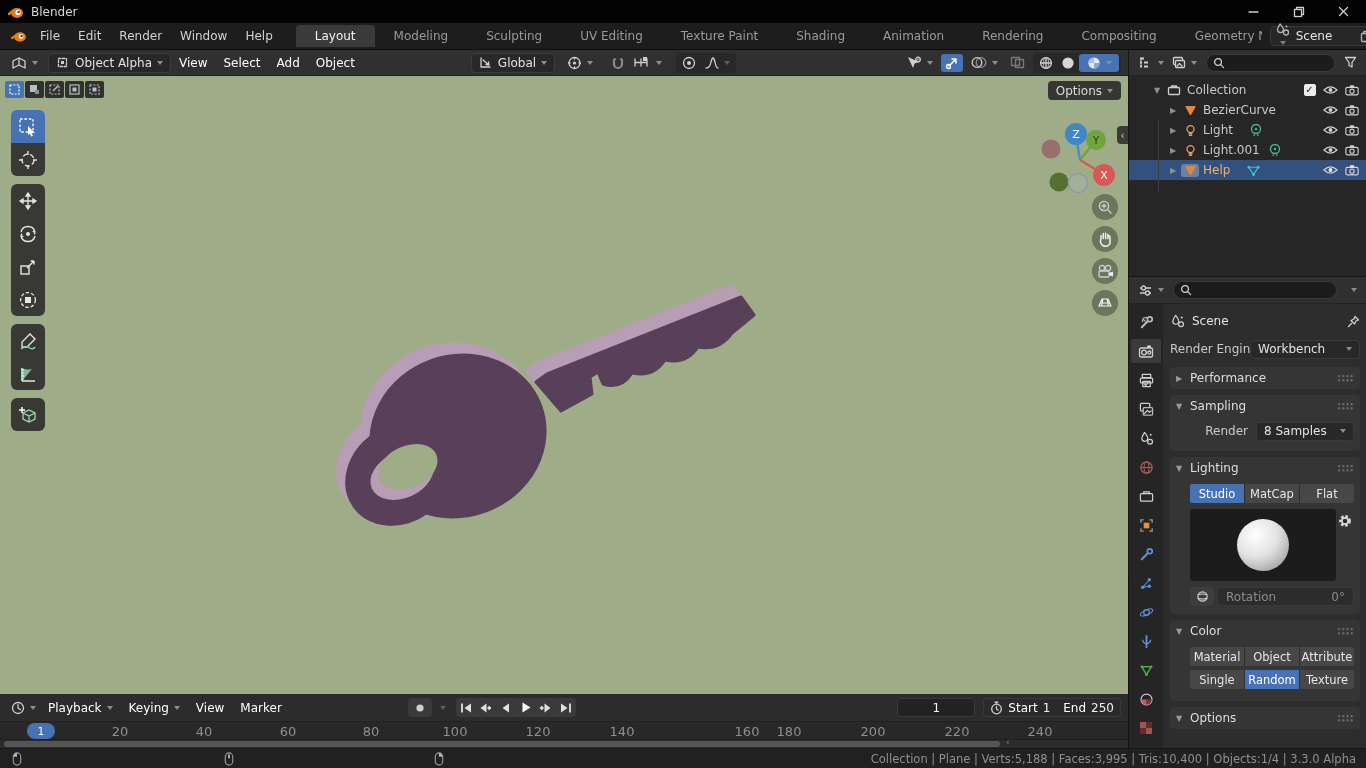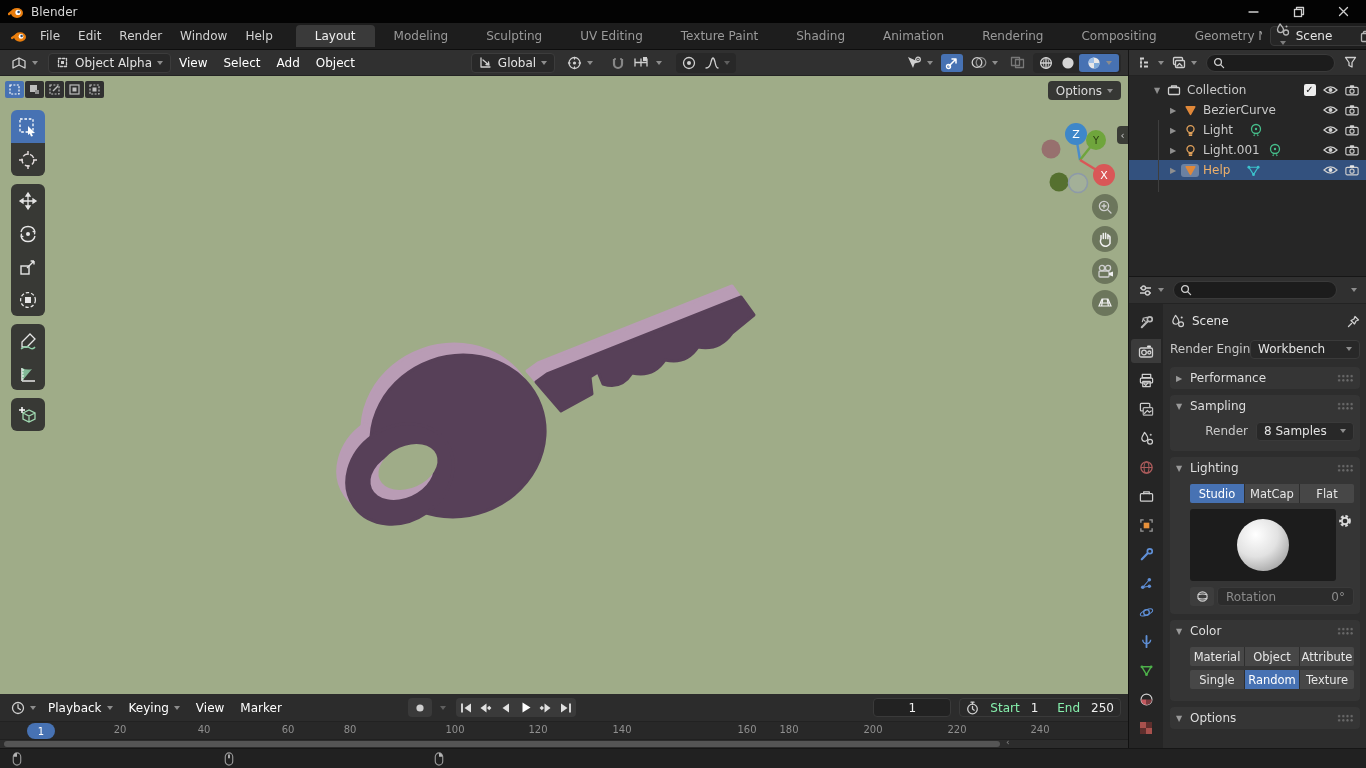--- a/index.html
+++ b/index.html
@@ -109,24 +109,24 @@
   .slider .rv{margin-left:auto}
 
   
   .timeline{left:0;top:694px;width:1128px;height:54px;background:#2c2c2c}
   .tl-head{height:28px;display:flex;align-items:center;padding:0 7px;border-bottom:1px solid #222}
   .transport{display:flex;background:#3a3a3a;border-radius:4px;margin-left:10px}
   .tbtn{width:20px;height:19px;display:flex;align-items:center;justify-content:center}
   .recbtn{width:24px;height:19px;background:#3a3a3a;border-radius:4px;display:flex;align-items:center;justify-content:center}
   .framefield{width:78px;height:19px;background:#222;border:1px solid #3a3a3a;border-radius:4px;color:#f0f0f0;display:flex;align-items:center;justify-content:center}
   .rangegrp{display:flex;align-items:center;background:#2a2a2a;border:1px solid #3a3a3a;border-radius:4px;height:19px;padding:0 6px;margin-left:8px}
-  .rangegrp .rl{color:#86efac;margin:0 11px}
+  .rangegrp .rl{color:#ffffff;margin:0 5px}
   .rangegrp .rv2{color:#efefef;margin-right:8px}
   .ruler{position:relative;height:18px;background:#282828;border-bottom:1px solid #202020}
-  .rnum{position:absolute;top:2px;transform:translateX(-50%);color:#8f8f8f;font-size:10px}
+  .rnum{position:absolute;top:2px;transform:translateX(-50%);color:#8f8f8f;font-size:13px}
   .playhead{position:absolute;left:27px;top:1px;width:28px;height:16px;background:#4772b3;border-radius:8px;color:#fff;font-size:10px;display:flex;align-items:center;justify-content:center}
   .scrollrow{position:relative;height:8px;background:#2c2c2c}
   .thumb{position:absolute;left:4px;top:1px;width:996px;height:6px;background:#555;border-radius:3px}
   .scr-ch{position:absolute;left:1006px;top:-3px;color:#8a8a8a;font-size:9px}
 
   
   .statusbar{left:0;top:748px;width:1366px;height:20px;background:#212121;display:flex;align-items:center;padding:0 10px;border-top:1px solid #161616}
   .stxt{margin-left:auto;color:#8f8f8f;font-size:11.5px;white-space:nowrap}
   .mousehint{position:absolute;top:3px}
 </style>
@@ -994,21 +994,21 @@
           <span class="rv2" style="margin-right:0">250</span>
         </div>
       </div>
     </div>
 
     <div class="ruler">
       <span class="playhead">1</span>
       <span class="rnum" style="left:120px">20</span>
       <span class="rnum" style="left:204px">40</span>
       <span class="rnum" style="left:288px">60</span>
-      <span class="rnum" style="left:350px">80</span>
+      <span class="rnum" style="left:371px">80</span>
       <span class="rnum" style="left:455px">100</span>
       <span class="rnum" style="left:538px">120</span>
       <span class="rnum" style="left:622px">140</span>
       <span class="rnum" style="left:747px">160</span>
       <span class="rnum" style="left:789px">180</span>
       <span class="rnum" style="left:873px">200</span>
       <span class="rnum" style="left:957px">220</span>
       <span class="rnum" style="left:1040px">240</span>
     </div>
 
@@ -1030,15 +1030,16 @@
           <rect x="1" y="1" width="8" height="13" rx="4" fill="none" stroke="#9a9a9a" stroke-width="1.2"></rect>
           <rect x="4" y="2.4" width="2" height="4.6" rx="1" fill="#b5b5b5"></rect>
         </svg>
     </span>
     <span class="mousehint" style="left:434px">
       <svg width="10" height="14" viewBox="0 0 10 15">
           <rect x="1" y="1" width="8" height="13" rx="4" fill="none" stroke="#9a9a9a" stroke-width="1.2"></rect>
           <path d="M5,1.2 a3.8,3.8 0 0 1 3.8,3.8 h-3.8 Z" fill="#b5b5b5"></path>
         </svg>
     </span>
+    <span class="stxt">Collection | Plane | Verts:5,188 | Faces:3,995 | Tris:10,400 | Objects:1/4 | 3.3.0 Alpha</span>
   </div>
 
 </div>
 
 </body></html>

